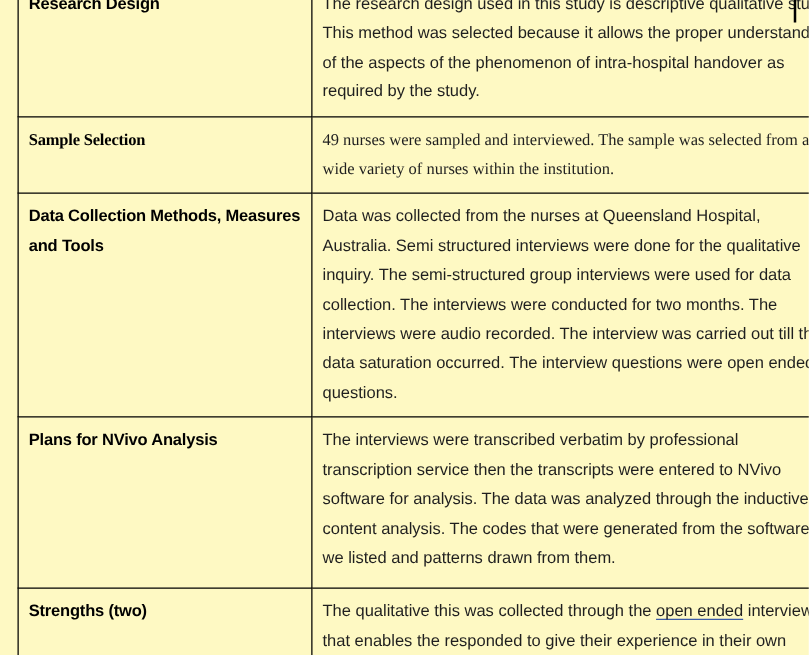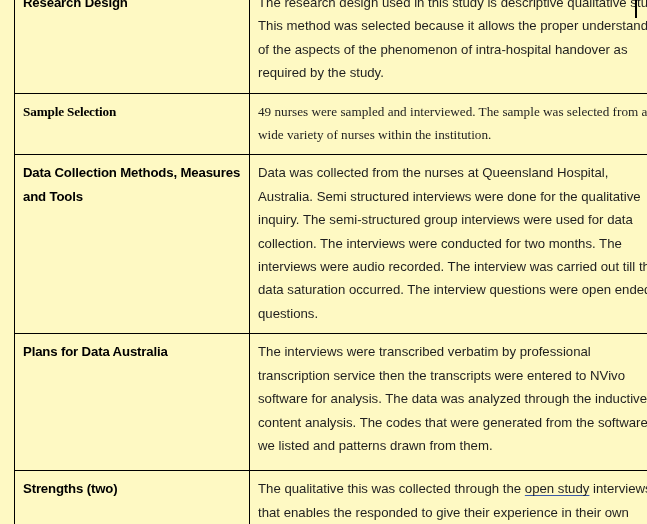--- a/index.html
+++ b/index.html
@@ -109,30 +109,30 @@
       </tr>
 
       <tr class="row-collection">
         <td class="col-label">Data Collection Methods, Measures and Tools</td>
         <td class="col-body">
           <p>Data was collected from the nurses at Queensland Hospital, Australia. Semi structured interviews were done for the qualitative inquiry. The semi-structured group interviews were used for data collection. The interviews were conducted for two months. The interviews were audio recorded. The interview was carried out till the data saturation occurred. The interview questions were open ended questions.</p>
         </td>
       </tr>
 
       <tr class="row-plans">
-        <td class="col-label">Plans for Data Australia</td>
+        <td class="col-label">Plans for NVivo Analysis</td>
         <td class="col-body">
           <p>The interviews were transcribed verbatim by professional transcription service then the transcripts were entered to NVivo software for analysis. The data was analyzed through the inductive content analysis. The codes that were generated from the software we listed and patterns drawn from them.</p>
         </td>
       </tr>
 
       <tr class="row-strengths">
         <td class="col-label">Strengths (two)</td>
         <td class="col-body">
-          <p><span>The qualitative this was collected through the </span><span class="flagged">open study</span><span> interviews that enables the responded to give their experience in their own words. The benefit of this is that it allows the researcher to get more insights and information from the respondents.</span></p>
+          <p><span>The qualitative this was collected through the </span><span class="flagged">open ended</span><span> interviews that enables the responded to give their experience in their own words. The benefit of this is that it allows the researcher to get more insights and information from the respondents.</span></p>
         </td>
       </tr>
 
     </tbody>
   </table>
 
   <div class="caret-artifact"></div>
 
 </div>
 

